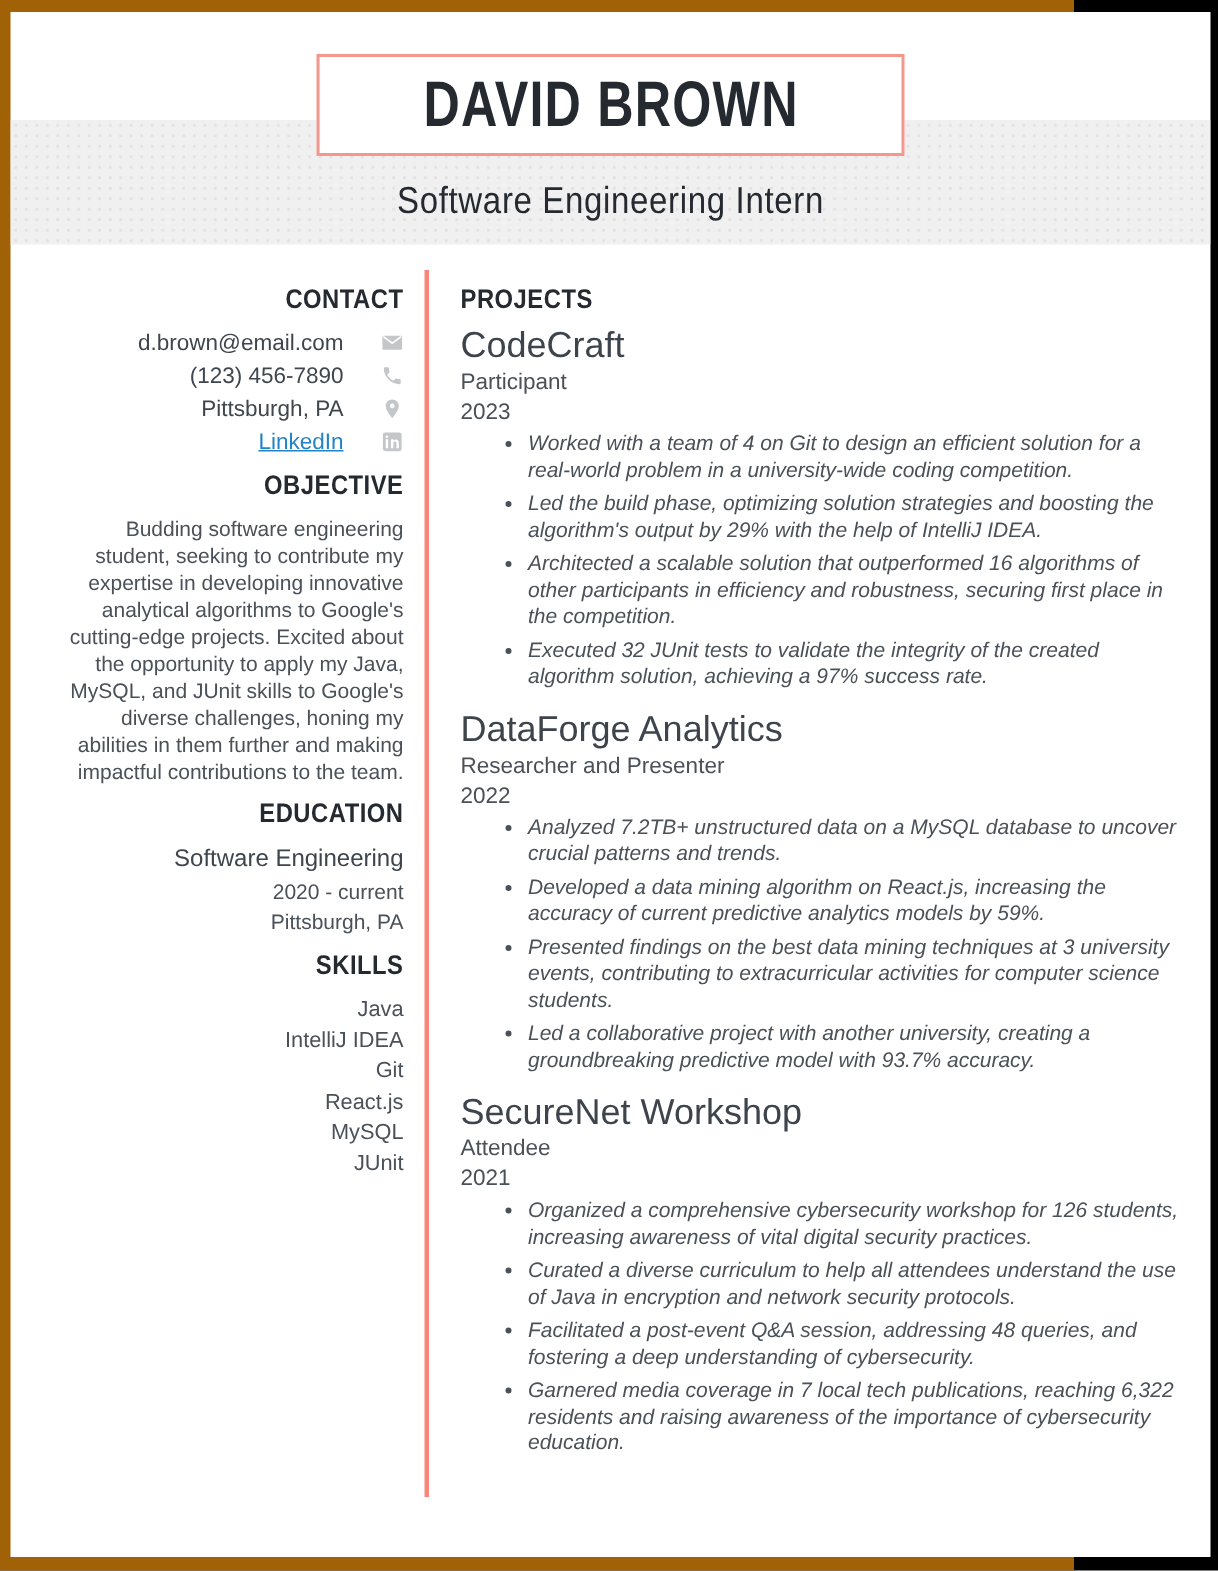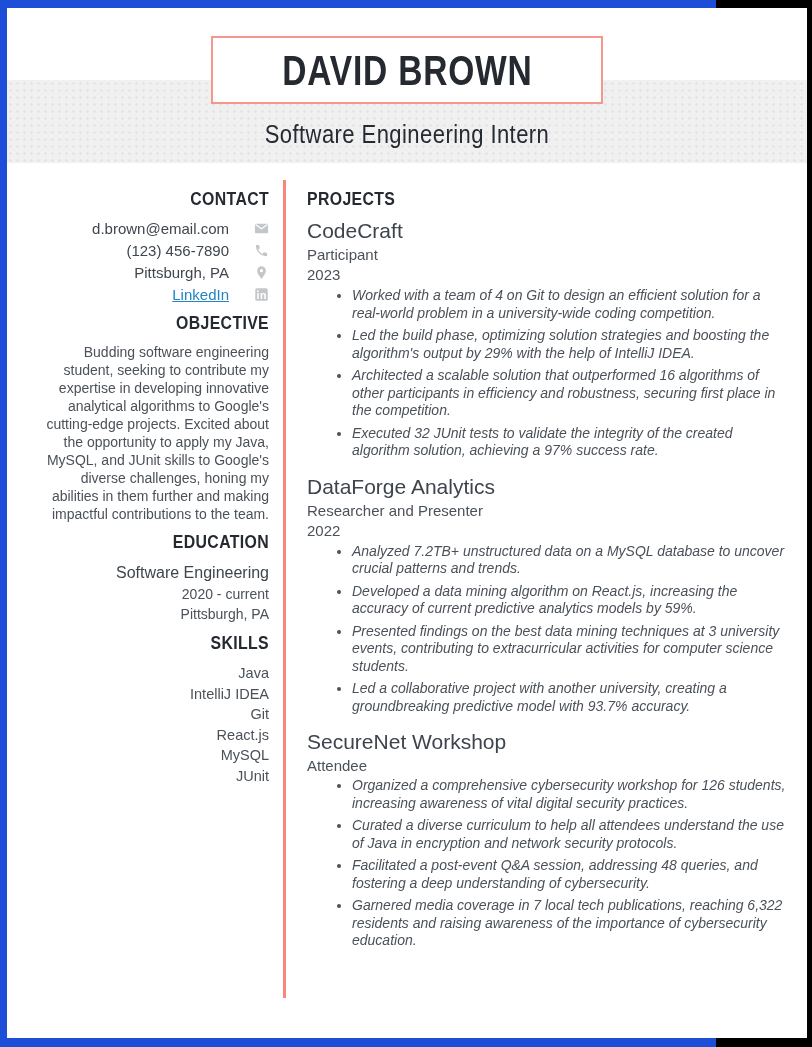--- a/index.html
+++ b/index.html
@@ -1,19 +1,19 @@
 <!DOCTYPE html>
 <html style="--accent: #f9867a; --boxborder: #f5978d; --link: #2283c5; --heading: #252a31; --body: #4b5158; --icon: #c4c7ca;"><head>
 <meta charset="utf-8">
 <style>
   * { margin:0; padding:0; box-sizing:border-box; }
   html,body { width:812px; height:1047px; }
   body { font-family:"Liberation Sans","DejaVu Sans",sans-serif; background:#000; overflow:hidden; }
 
-  .frame { position:relative; width:716px; height:1047px; background:#1d4ed8; }
+  .frame { position:relative; width:716px; height:1047px; background:#a16207; }
   .page  { position:absolute; left:7px; top:8px; width:800px; height:1030px; background:#fff; overflow:hidden; }
 
   
   .header { position:relative; height:155px; }
   .gray-band {
     position:absolute; left:0; top:72px; width:100%; height:83px;
     background-color:#f1f0f1;
     background-image:radial-gradient(circle, #e4e3e4 1px, transparent 1.2px);
     background-size:7px 7px;
   }
@@ -58,21 +58,21 @@
   .link { color:var(--link,#2283c5); text-decoration:underline; }
   .objective-text { font-size:14px; line-height:18px; }
   .edu-line  { font-size:16px; line-height:22px; color:#3e454d; }
   .edu-small { font-size:14px; line-height:20px; }
   .skills-list { list-style:none; font-size:14.5px; line-height:20.5px;text-align:right; }
 
   
   .main { position:absolute; left:300px; top:0; width:482px; padding-top:25px;
           color:var(--body,#4b5158); }
   .project { margin-bottom:14px; }
-  .ptitle { font-size:21px; line-height:25px; font-weight:400; color:#3d444c;
+  .ptitle { font-size:24px; line-height:25px; font-weight:400; color:#3d444c;
             margin-bottom:3px; }
   .prole  { font-size:15px; line-height:18px; margin-bottom:2px; }
   .pyear  { font-size:15px; line-height:18px; margin-bottom:3px; }
   .bullets { list-style:disc; padding-left:45px;font-style:italic; }
   .bullets li { font-size:14px; line-height:17.5px; margin-bottom:5px; }
 </style>
 </head>
 <body>
 
 <div class="frame">
@@ -176,20 +176,21 @@
               <ul class="bullets">
                 <li>Analyzed 7.2TB+ unstructured data on a MySQL database to uncover crucial patterns and trends.</li>
                 <li>Developed a data mining algorithm on React.js, increasing the accuracy of current predictive analytics models by 59%.</li>
                 <li>Presented findings on the best data mining techniques at 3 university events, contributing to extracurricular activities for computer science students.</li>
                 <li>Led a collaborative project with another university, creating a groundbreaking predictive model with 93.7% accuracy.</li>
               </ul>
             </section>
             <section class="project">
               <h3 class="ptitle">SecureNet Workshop</h3>
               <div class="prole">Attendee</div>
+              <div class="pyear">2021</div>
               <ul class="bullets">
                 <li>Organized a comprehensive cybersecurity workshop for 126 students, increasing awareness of vital digital security practices.</li>
                 <li>Curated a diverse curriculum to help all attendees understand the use of Java in encryption and network security protocols.</li>
                 <li>Facilitated a post-event Q&amp;A session, addressing 48 queries, and fostering a deep understanding of cybersecurity.</li>
                 <li>Garnered media coverage in 7 local tech publications, reaching 6,322 residents and raising awareness of the importance of cybersecurity education.</li>
               </ul>
             </section>
           </div>
       </main>
     </div>

